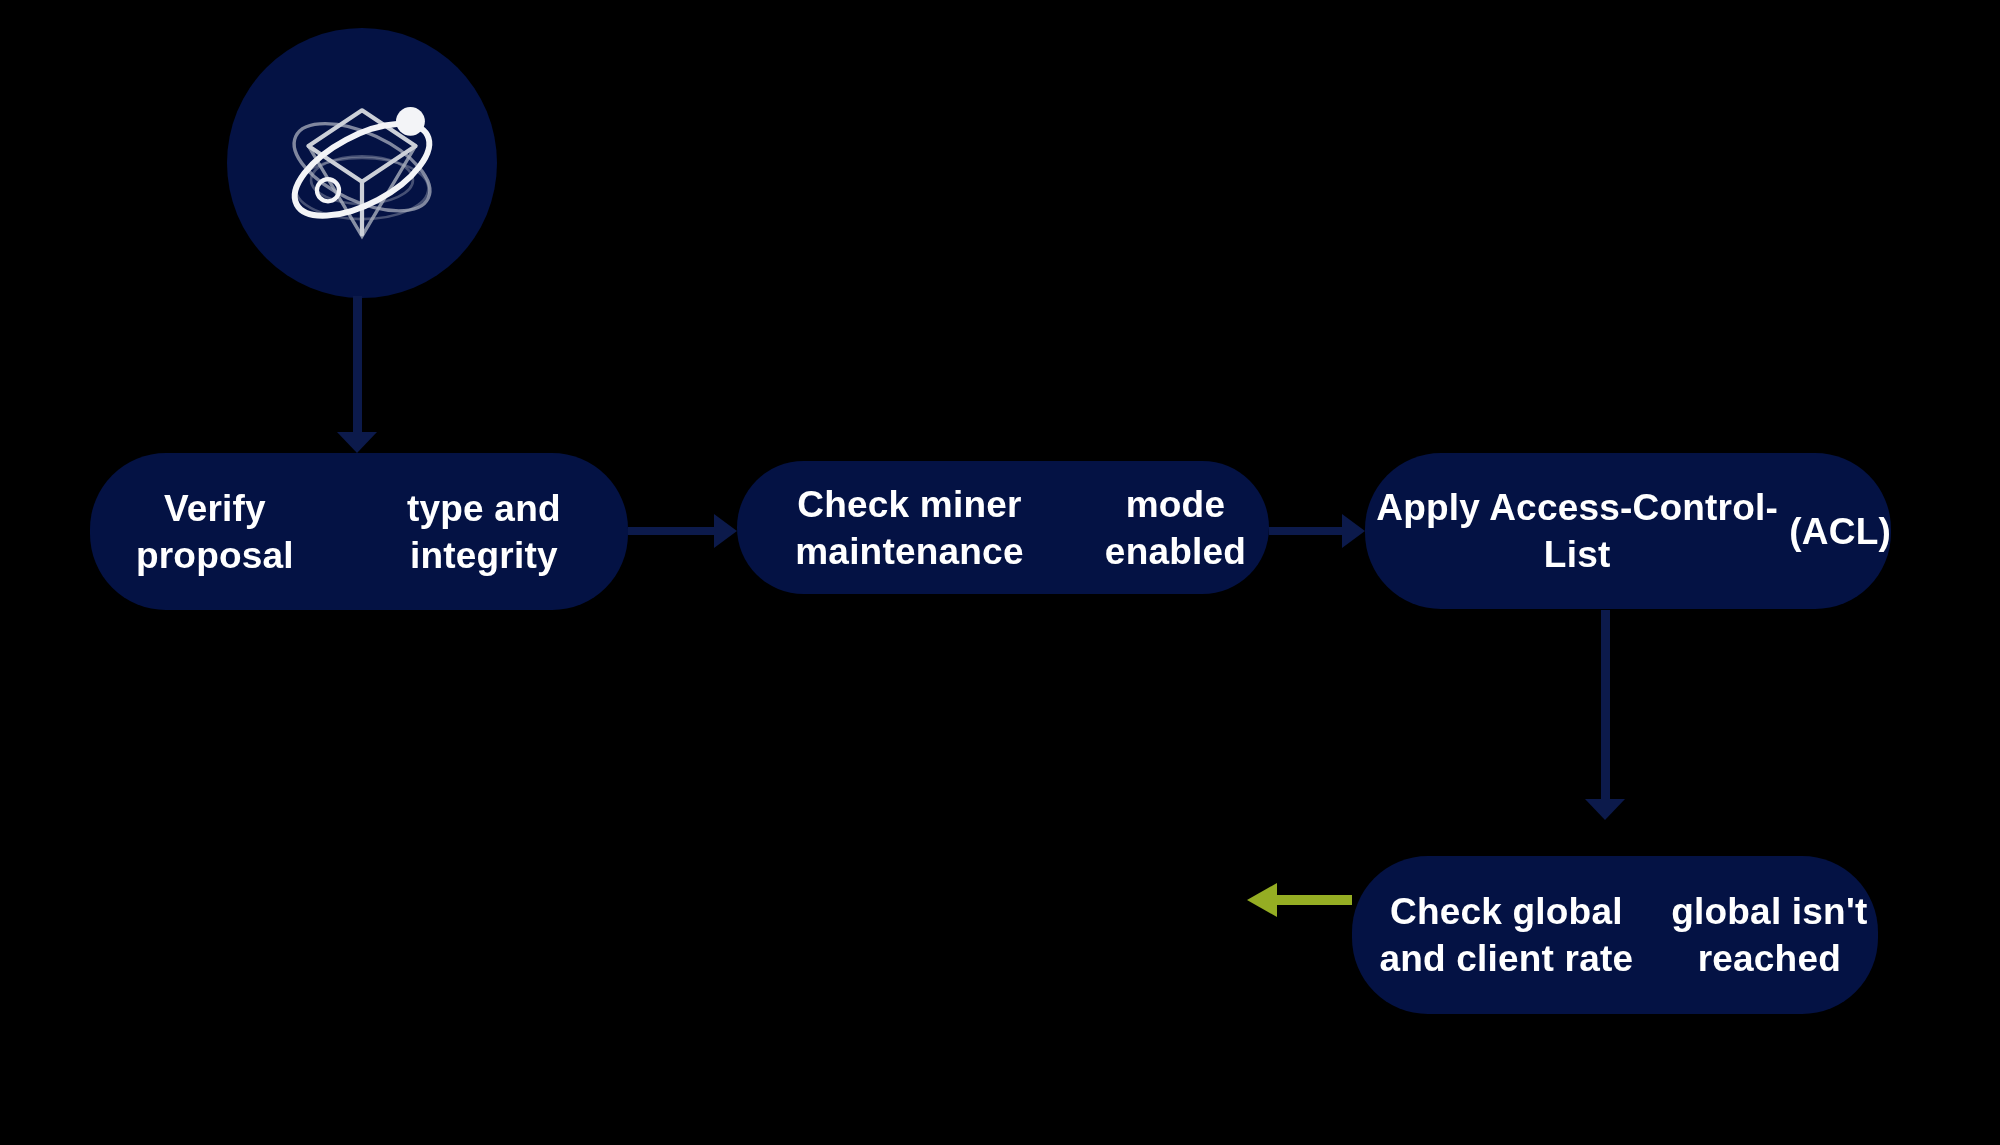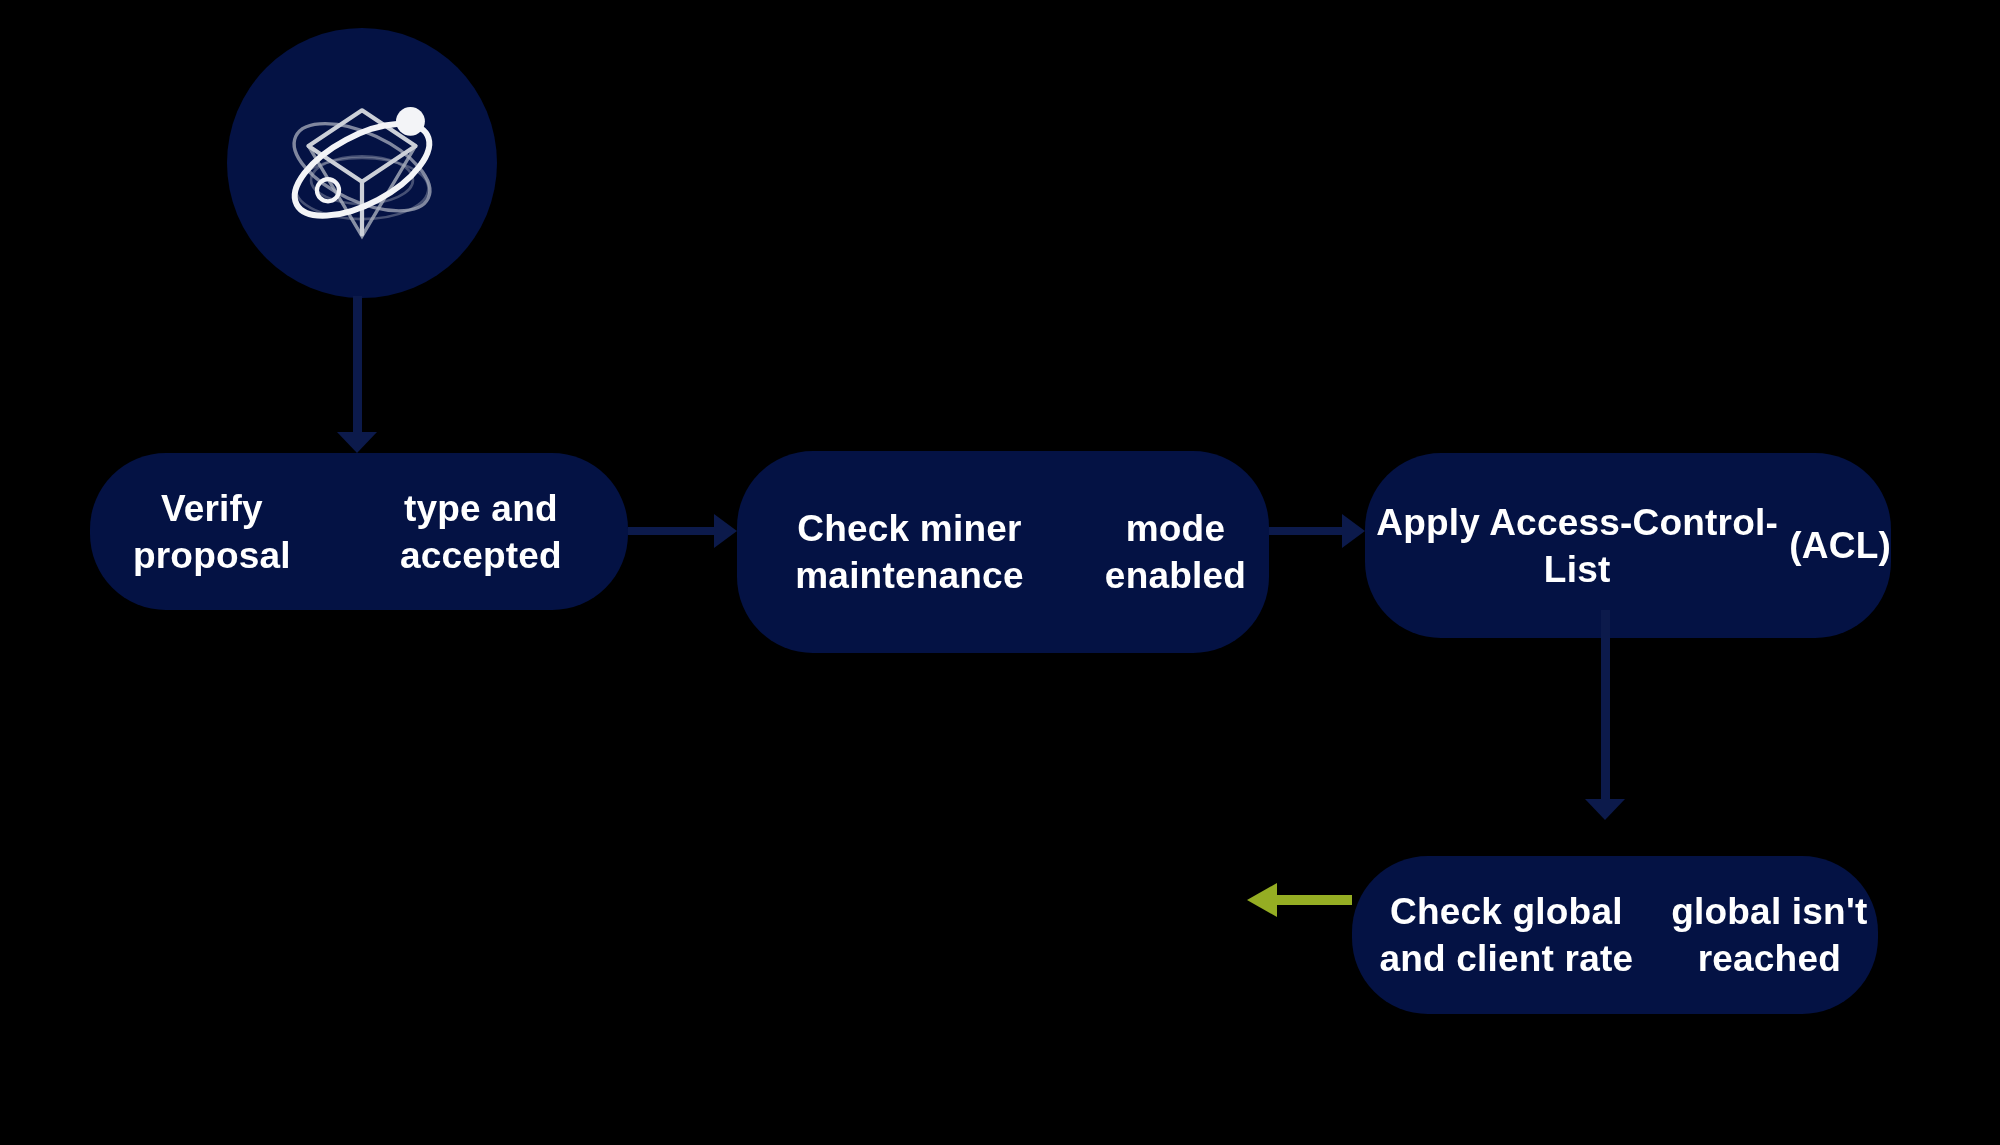--- a/index.html
+++ b/index.html
@@ -31,22 +31,22 @@
 
   
   .node{
     position:absolute;border-radius:76px;background:var(--node-navy);
     display:flex;flex-direction:row;align-items:center;justify-content:center;
     color:var(--text);font-weight:700;font-size:37px;line-height:47px;
     text-align:center;letter-spacing:0.2px;
   }
   .node.green{background:var(--node-green);}
   #node-verify{left:90px;top:453px;width:538px;height:157px;}
-  #node-maintenance{left:737px;top:451px;width:532px;height:202px;}
-  #node-acl{left:1365px;top:453px;width:526px;height:185px;}
+  #node-maintenance{left:737px;top:461px;width:532px;height:133px;}
+  #node-acl{left:1365px;top:453px;width:526px;height:156px;}
   #node-rate{left:1352px;top:856px;width:526px;height:158px;}
   #node-accepted{left:724px;top:825px;width:526px;height:158px;}
 
   
   .arrow-v{position:absolute;display:flex;flex-direction:column;align-items:center;}
   .arrow-v .stem{width:9px;flex:1;background:var(--arrow-navy);}
   .arrow-v .head-down{
     width:0;height:0;
     border-left:20px solid transparent;border-right:20px solid transparent;
     border-top:21px solid var(--arrow-navy);
@@ -100,21 +100,21 @@
     </svg>
   </div>
 
   <div class="arrow-v" id="arrow-start-verify">
     <div class="stem"></div>
     <div class="head-down"></div>
   </div>
 
   <div class="node" id="node-verify">
     <span>Verify proposal</span>
-    <span>type and accepted</span>
+    <span>type and integrity</span>
   </div>
 
   <div class="arrow-h" id="arrow-verify-maintenance">
     <div class="stem"></div>
     <div class="head-right"></div>
   </div>
 
   <div class="node" id="node-maintenance">
     <span>Check miner maintenance</span>
     <span>mode enabled</span>

